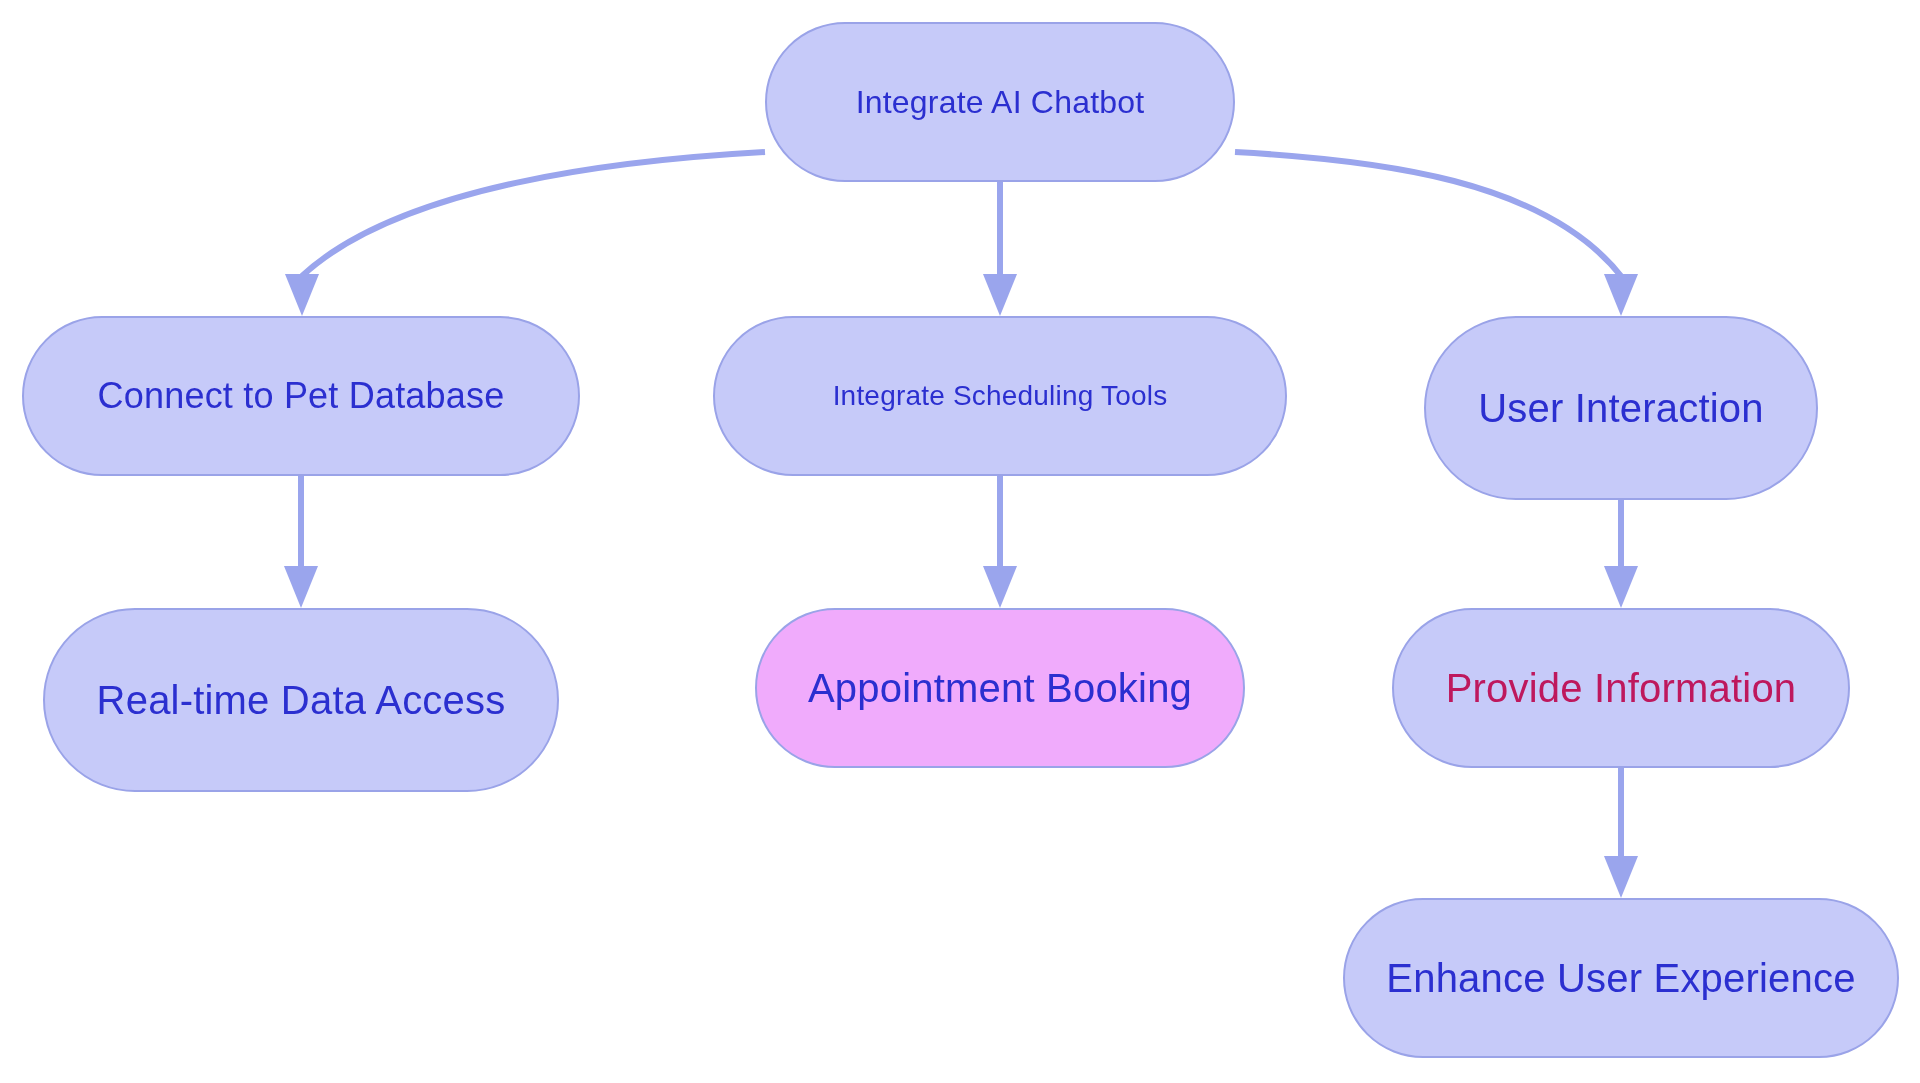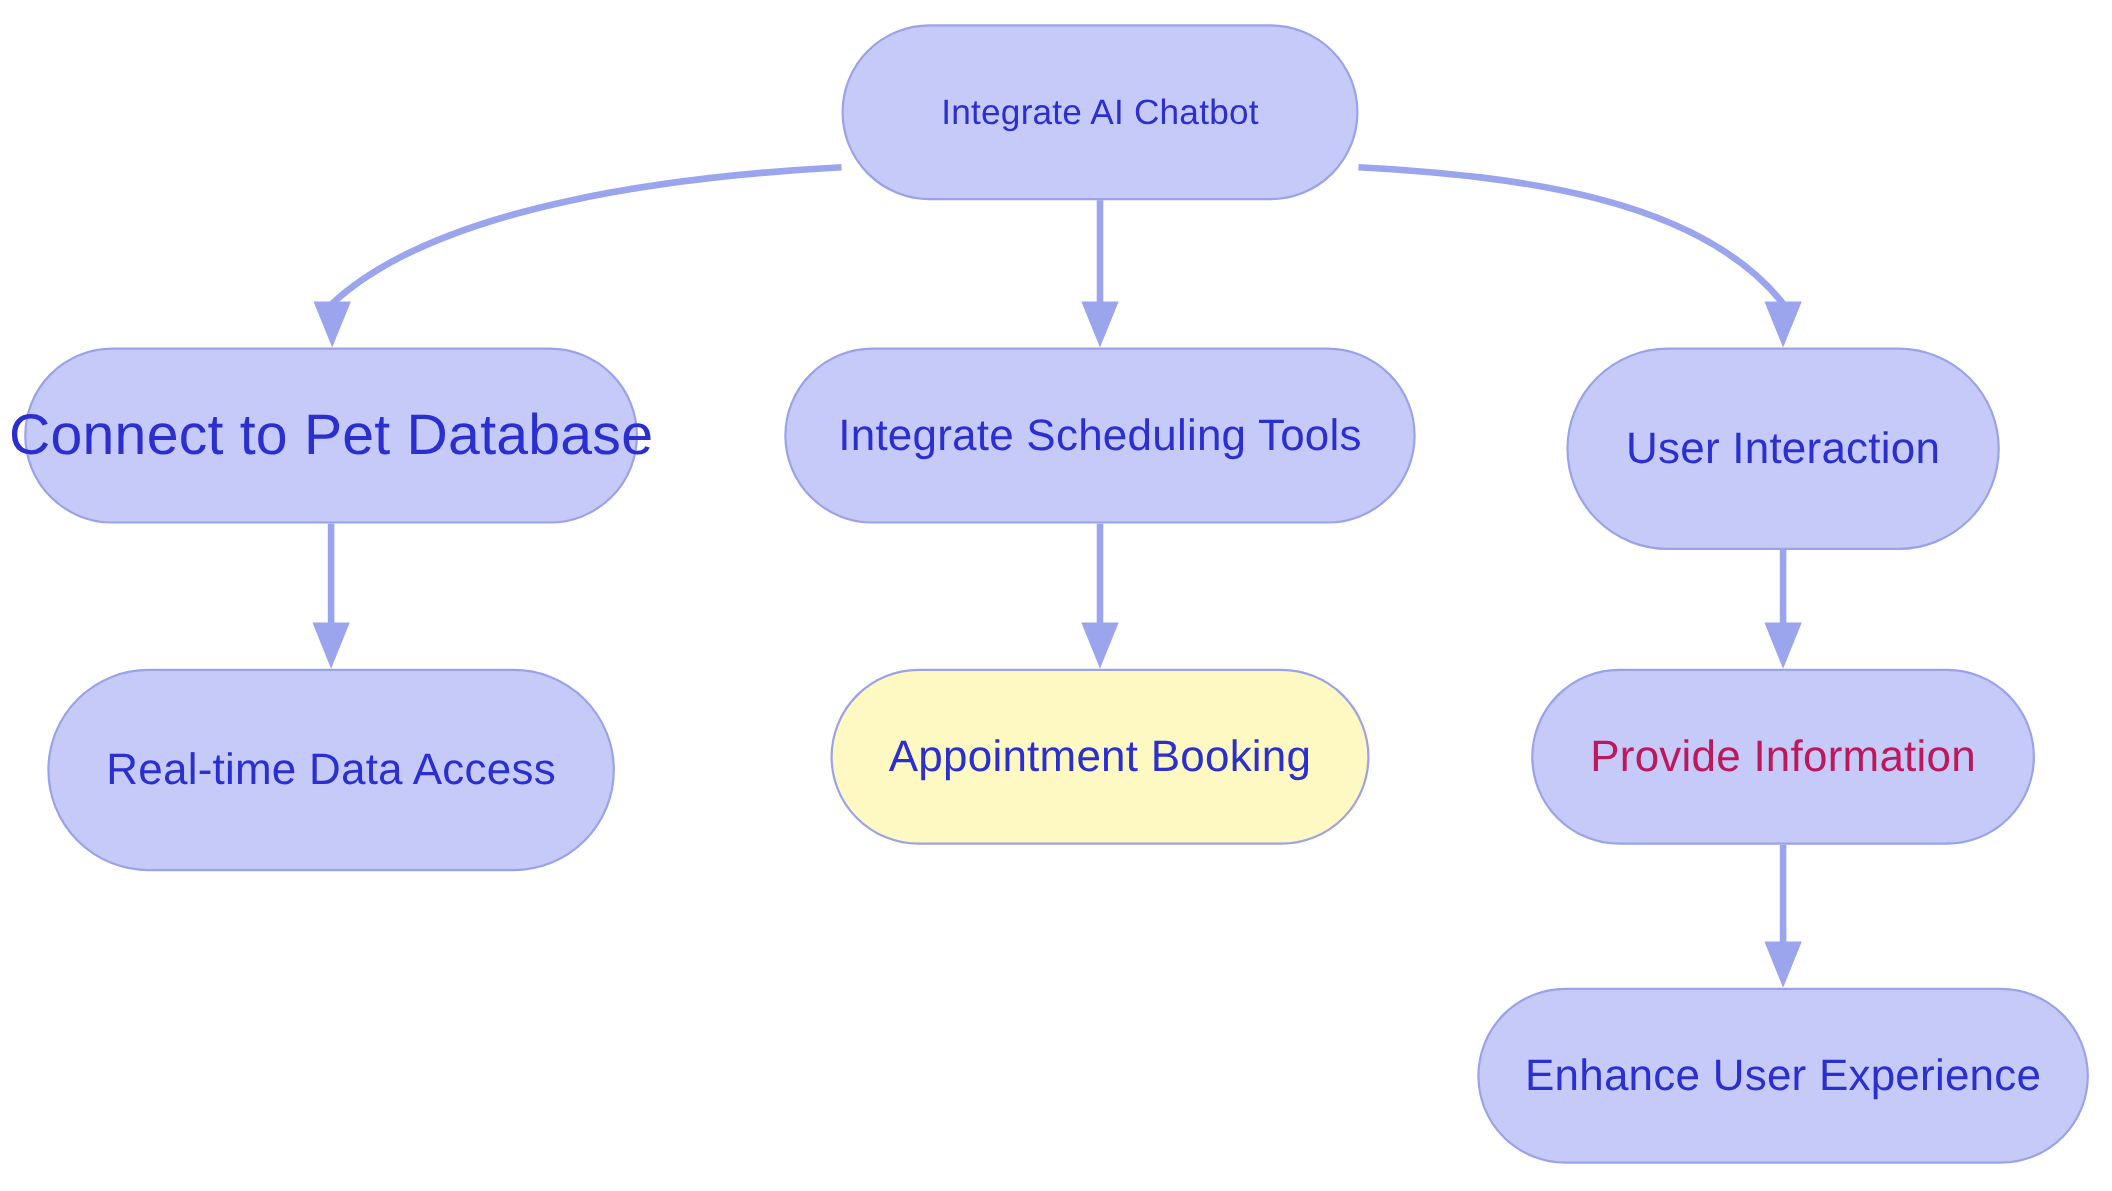--- a/index.html
+++ b/index.html
@@ -79,33 +79,33 @@
       <g>
         <path d="M 1621 768 L 1621 858" fill="none" stroke="#9aa5ed" stroke-width="6" stroke-linecap="butt"></path>
         <polygon points="1604,856 1638,856 1621,898" fill="#9aa5ed"></polygon>
       </g>
     </svg>
 
   <div id="node-layer">
       <div class="node" style="left: 765px; top: 22px; width: 470px; height: 160px; background: rgb(198, 202, 249); border-color: rgb(154, 163, 232); color: rgb(43, 47, 208); font-size: 32px;">
         <span class="node-label">Integrate AI Chatbot</span>
       </div>
-      <div class="node" style="left: 22px; top: 316px; width: 558px; height: 160px; background: rgb(198, 202, 249); border-color: rgb(154, 163, 232); color: rgb(43, 47, 208); font-size: 52px;">
+      <div class="node" style="left: 22px; top: 316px; width: 558px; height: 160px; background: rgb(198, 202, 249); border-color: rgb(154, 163, 232); color: rgb(43, 47, 208); font-size: 36px;">
         <span class="node-label">Connect to Pet Database</span>
       </div>
-      <div class="node" style="left: 713px; top: 316px; width: 574px; height: 160px; background: rgb(198, 202, 249); border-color: rgb(154, 163, 232); color: rgb(43, 47, 208); font-size: 40px; text-align: right;">
+      <div class="node" style="left: 713px; top: 316px; width: 574px; height: 160px; background: rgb(198, 202, 249); border-color: rgb(154, 163, 232); color: rgb(43, 47, 208); font-size: 28px; text-align: right;">
         <span class="node-label">Integrate Scheduling Tools</span>
       </div>
       <div class="node" style="left: 1424px; top: 316px; width: 394px; height: 184px; background: rgb(198, 202, 249); border-color: rgb(154, 163, 232); color: rgb(43, 47, 208); font-size: 40px;">
         <span class="node-label">User Interaction</span>
       </div>
       <div class="node" style="left: 43px; top: 608px; width: 516px; height: 184px; background: rgb(198, 202, 249); border-color: rgb(154, 163, 232); color: rgb(43, 47, 208); font-size: 40px;">
         <span class="node-label">Real-time Data Access</span>
       </div>
-      <div class="node" style="left: 755px; top: 608px; width: 490px; height: 160px; background: #fef9c3; border-color: rgb(154, 163, 232); color: rgb(43, 47, 208); font-size: 40px;">
+      <div class="node" style="left: 755px; top: 608px; width: 490px; height: 160px; background: #f0abfc; border-color: rgb(154, 163, 232); color: rgb(43, 47, 208); font-size: 40px;">
         <span class="node-label">Appointment Booking</span>
       </div>
       <div class="node" style="left: 1392px; top: 608px; width: 458px; height: 160px; background: rgb(198, 202, 249); border-color: rgb(154, 163, 232); color: #be185d; font-size: 40px;">
         <span class="node-label">Provide Information</span>
       </div>
       <div class="node" style="left: 1343px; top: 898px; width: 556px; height: 160px; background: rgb(198, 202, 249); border-color: rgb(154, 163, 232); color: rgb(43, 47, 208); font-size: 40px;">
         <span class="node-label">Enhance User Experience</span>
       </div>
     </div>
 

